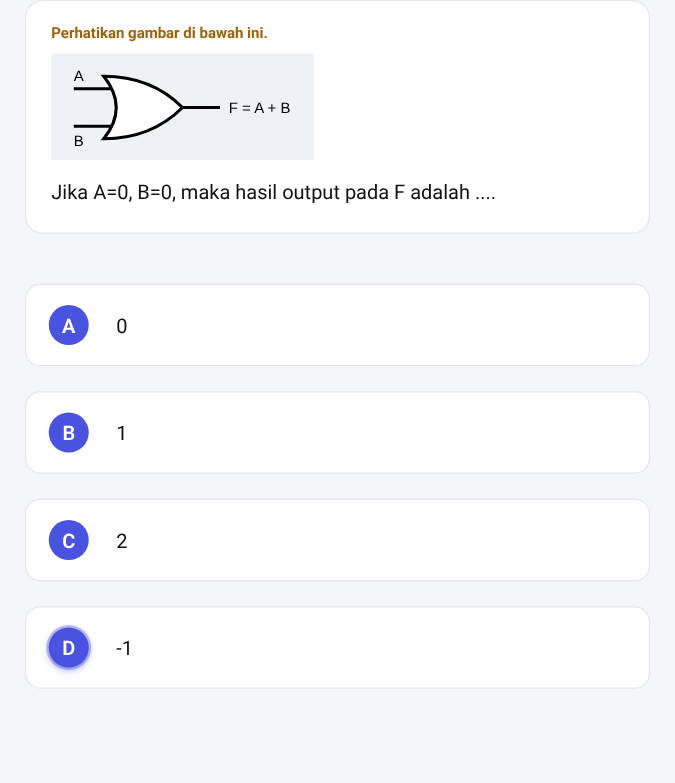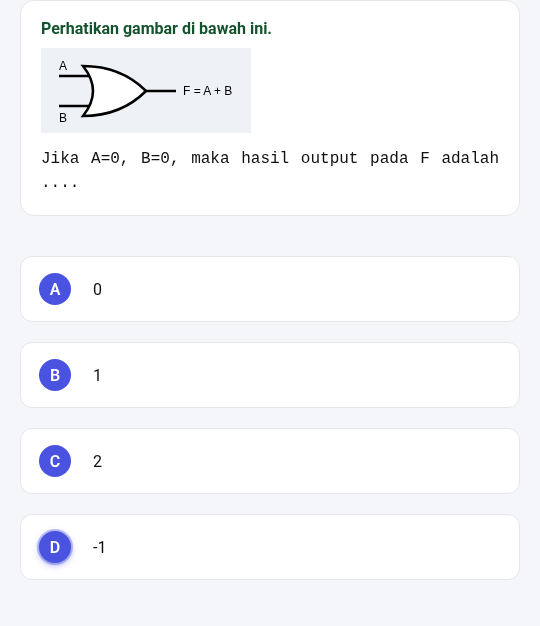--- a/index.html
+++ b/index.html
@@ -12,39 +12,38 @@
     }
     .question-card {
       background: #fff;
       border: 1px solid #e5e7eb;
       border-radius: 14px;
       padding: 18px 20px 20px 20px;
       margin-bottom: 40px;
     }
     .question-title {
       font-weight: 700;
-      font-size: 16px;
-      color: #14532d;
+      font-size: 12px;
+      color: #a16207;
       margin-bottom: 10px;
     }
     .gate-image {
       background: #eef1f5;
       width: 210px;
       height: 85px;
       position: relative;
       margin-bottom: 14px;
     }
     .gate-image svg { display: block; }
     .question-text {
       font-size: 16px;
       color: #111;
       line-height: 1.5;
       text-align: justify;
       text-align-last: left;
-      font-family: Liberation Mono, monospace;
     }
     .options {
       display: flex;
       flex-direction: column;
       gap: 20px;
     }
     .option {
       background: #fff;
       border: 1px solid #e5e7eb;
       border-radius: 12px;

